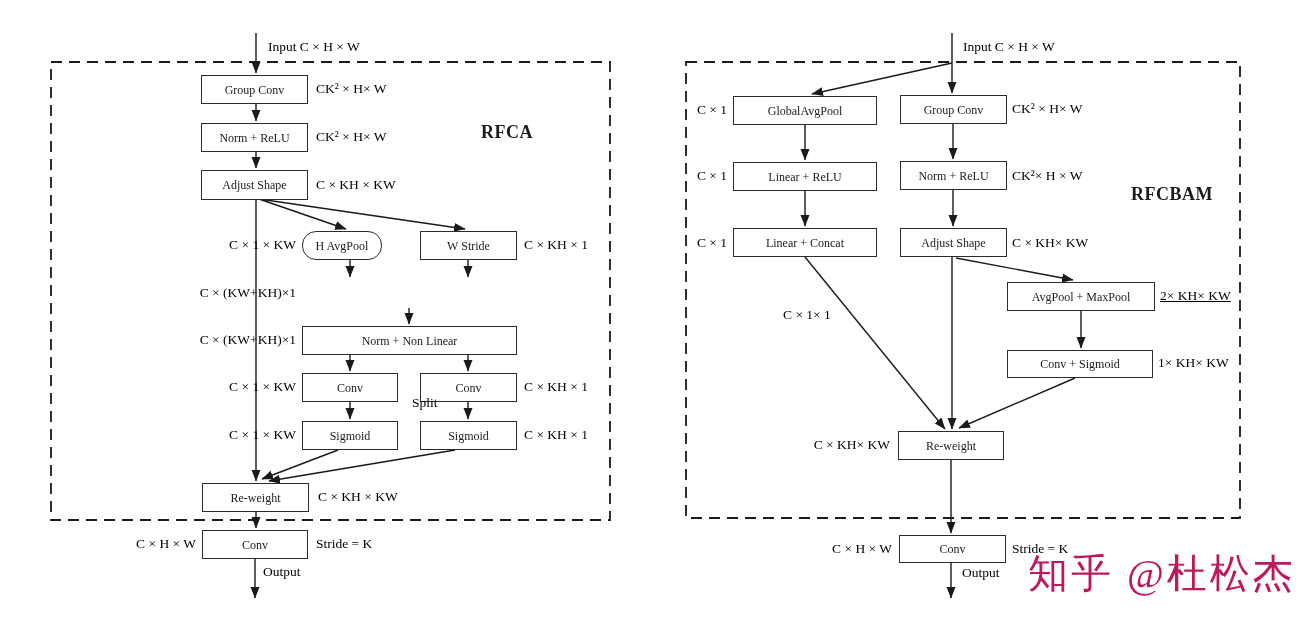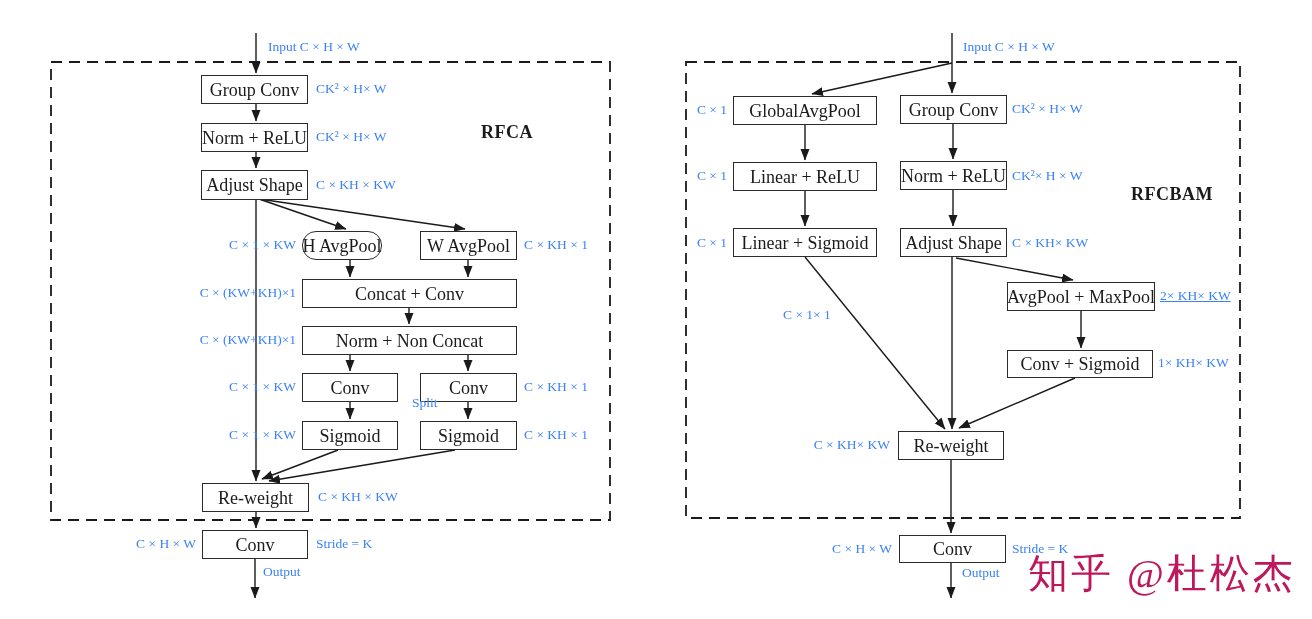--- a/index.html
+++ b/index.html
@@ -4,24 +4,24 @@
 <style>
   html,body{margin:0;padding:0;background:#fff;}
   #stage{
     position:relative;width:1312px;height:619px;background:#fff;
     font-family:"Liberation Serif","DejaVu Serif",serif;color:#1b1b1b;overflow:hidden;
   }
   #wires{position:absolute;left:0;top:0;width:1312px;height:619px;}
   .box{
     position:absolute;box-sizing:border-box;border:1.4px solid #2b2b2b;background:#fff;
     display:flex;align-items:center;justify-content:center;
-    font-size:18px;line-height:1;white-space:nowrap;
+    font-size:12px;line-height:1;white-space:nowrap;
   }
   .lab{
-    position:absolute;font-size:13.5px;line-height:17px;white-space:nowrap;color:#3b82f6;
+    position:absolute;font-size:13.5px;line-height:17px;white-space:nowrap;color:#000000;
   }
   .title{
     position:absolute;font-weight:bold;font-size:18px;letter-spacing:.5px;white-space:nowrap;
   }
   .wm{
     position:absolute;font-size:40px;color:#be185d;white-space:nowrap;letter-spacing:3px;
     text-shadow:1px 1px 0 rgba(255,255,255,.9);
     font-family:"Liberation Serif","DejaVu Serif",serif;
   }
 </style>
@@ -77,23 +77,22 @@
     </g>
   </svg>
 
   <span class="lab" style="left:268px;top:38px;">Input  C × H × W</span>
   <div class="title" style="left:481px;top:122px;">RFCA</div>
 
   <div class="box" style="left:201px;top:75px;width:107px;height:29px;">Group Conv</div>
   <div class="box" style="left:201px;top:123px;width:107px;height:29px;">Norm + ReLU</div>
   <div class="box" style="left:201px;top:170px;width:107px;height:30px;">Adjust Shape</div>
   <div class="box" style="left:302px;top:231px;width:80px;height:29px;border-radius:14px;">H AvgPool</div>
-  <div class="box" style="left:420px;top:231px;width:97px;height:29px;">W AvgPool</div>
-  <div class="box" style="left:302px;top:279px;width:215px;height:29px;">Concat + Conv</div>
-  <div class="box" style="left:302px;top:326px;width:215px;height:29px;">Norm + Non Concat</div>
+  <div class="box" style="left:420px;top:231px;width:97px;height:29px;">W Stride</div>
+  <div class="box" style="left:302px;top:326px;width:215px;height:29px;">Norm + Non Linear</div>
   <div class="box" style="left:302px;top:373px;width:96px;height:29px;">Conv</div>
   <div class="box" style="left:420px;top:373px;width:97px;height:29px;">Conv</div>
   <div class="box" style="left:302px;top:421px;width:96px;height:29px;">Sigmoid</div>
   <div class="box" style="left:420px;top:421px;width:97px;height:29px;">Sigmoid</div>
   <div class="box" style="left:202px;top:483px;width:107px;height:29px;">Re-weight</div>
   <div class="box" style="left:202px;top:530px;width:106px;height:29px;">Conv</div>
 
   <span class="lab" style="left:316px;top:80px;">CK² × H× W</span>
   <span class="lab" style="left:316px;top:128px;">CK² × H× W</span>
   <span class="lab" style="left:316px;top:176px;">C × KH × KW</span>
@@ -111,21 +110,21 @@
   <span class="lab" style="left:316px;top:535px;">Stride = K</span>
   <span class="lab" style="left:263px;top:563px;">Output</span>
 
   <span class="lab" style="left:963px;top:38px;">Input  C × H × W</span>
   <div class="title" style="left:1131px;top:184px;">RFCBAM</div>
 
   <div class="box" style="left:733px;top:96px;width:144px;height:29px;">GlobalAvgPool</div>
   <div class="box" style="left:900px;top:95px;width:107px;height:29px;">Group Conv</div>
   <div class="box" style="left:733px;top:162px;width:144px;height:29px;">Linear + ReLU</div>
   <div class="box" style="left:900px;top:161px;width:107px;height:29px;">Norm + ReLU</div>
-  <div class="box" style="left:733px;top:228px;width:144px;height:29px;">Linear + Sigmoid</div>
+  <div class="box" style="left:733px;top:228px;width:144px;height:29px;">Linear + Concat</div>
   <div class="box" style="left:900px;top:228px;width:107px;height:29px;">Adjust Shape</div>
   <div class="box" style="left:1007px;top:350px;width:146px;height:28px;">Conv + Sigmoid</div>
   <div class="box" style="left:1007px;top:282px;width:148px;height:29px;">AvgPool + MaxPool</div>
   <div class="box" style="left:898px;top:431px;width:106px;height:29px;">Re-weight</div>
   <div class="box" style="left:899px;top:535px;width:107px;height:28px;">Conv</div>
 
   <span class="lab" style="right:585px;top:101px;">C × 1</span>
   <span class="lab" style="left:1012px;top:100px;">CK² × H× W</span>
   <span class="lab" style="right:585px;top:167px;">C × 1</span>
   <span class="lab" style="left:1012px;top:167px;text-align:center;">CK²× H × W</span>

